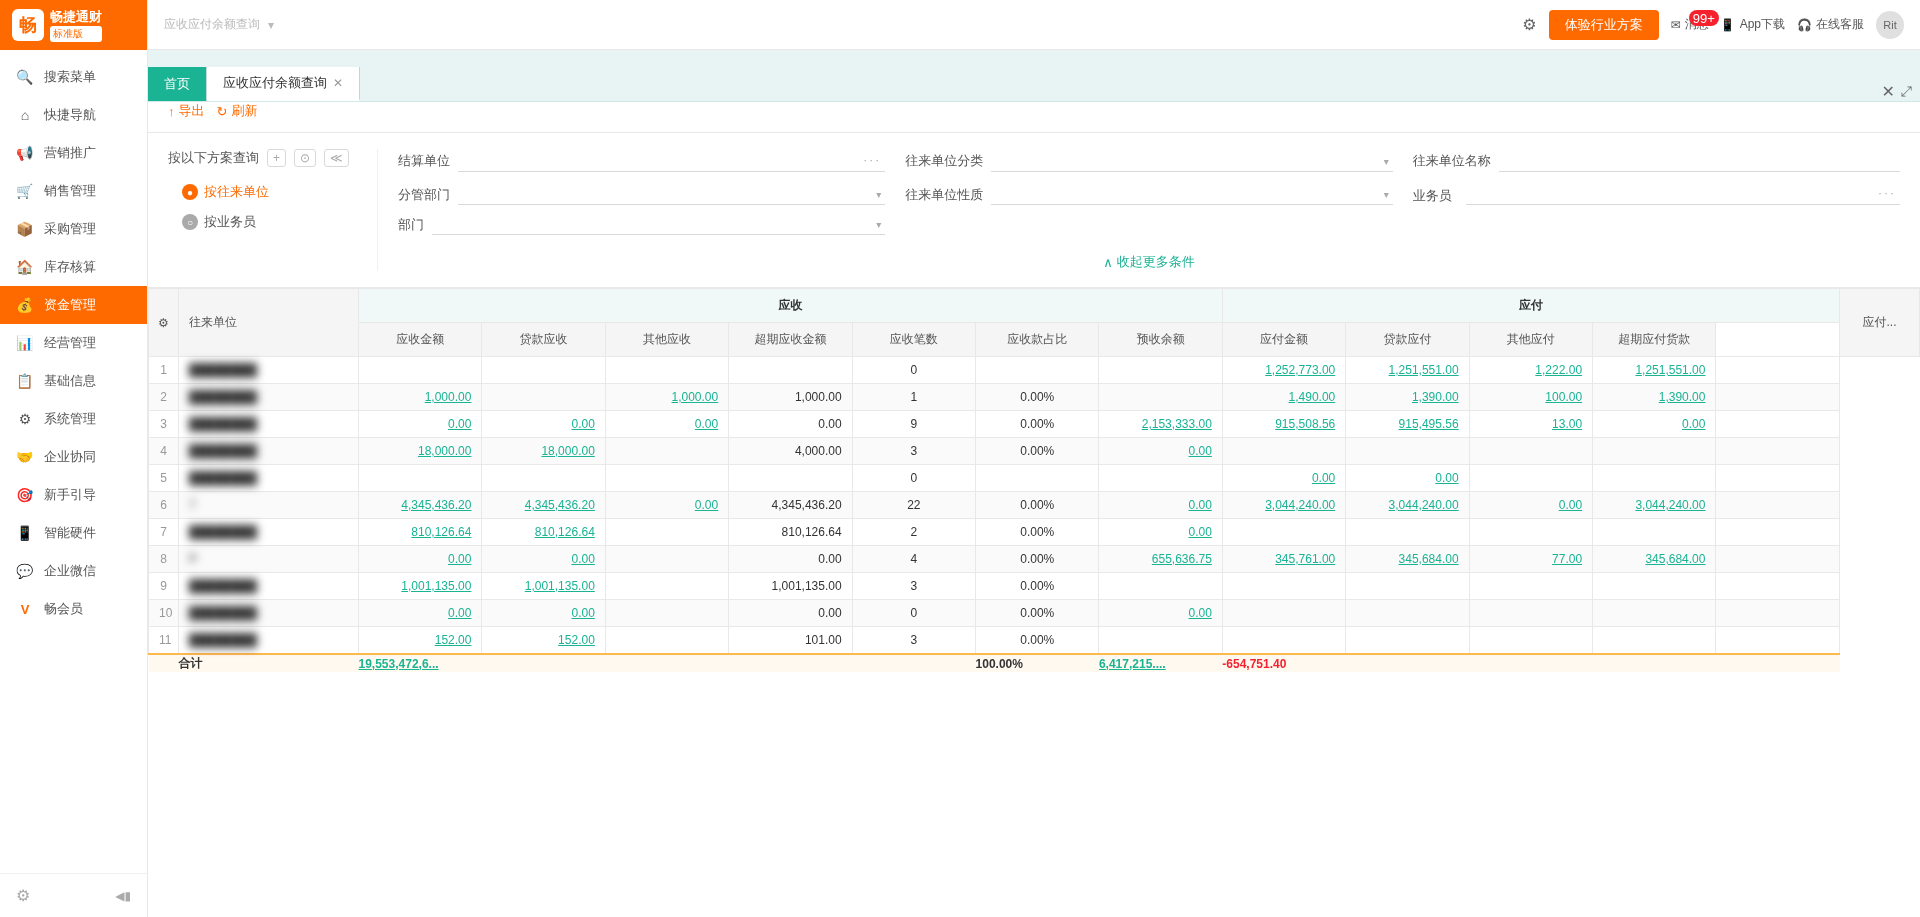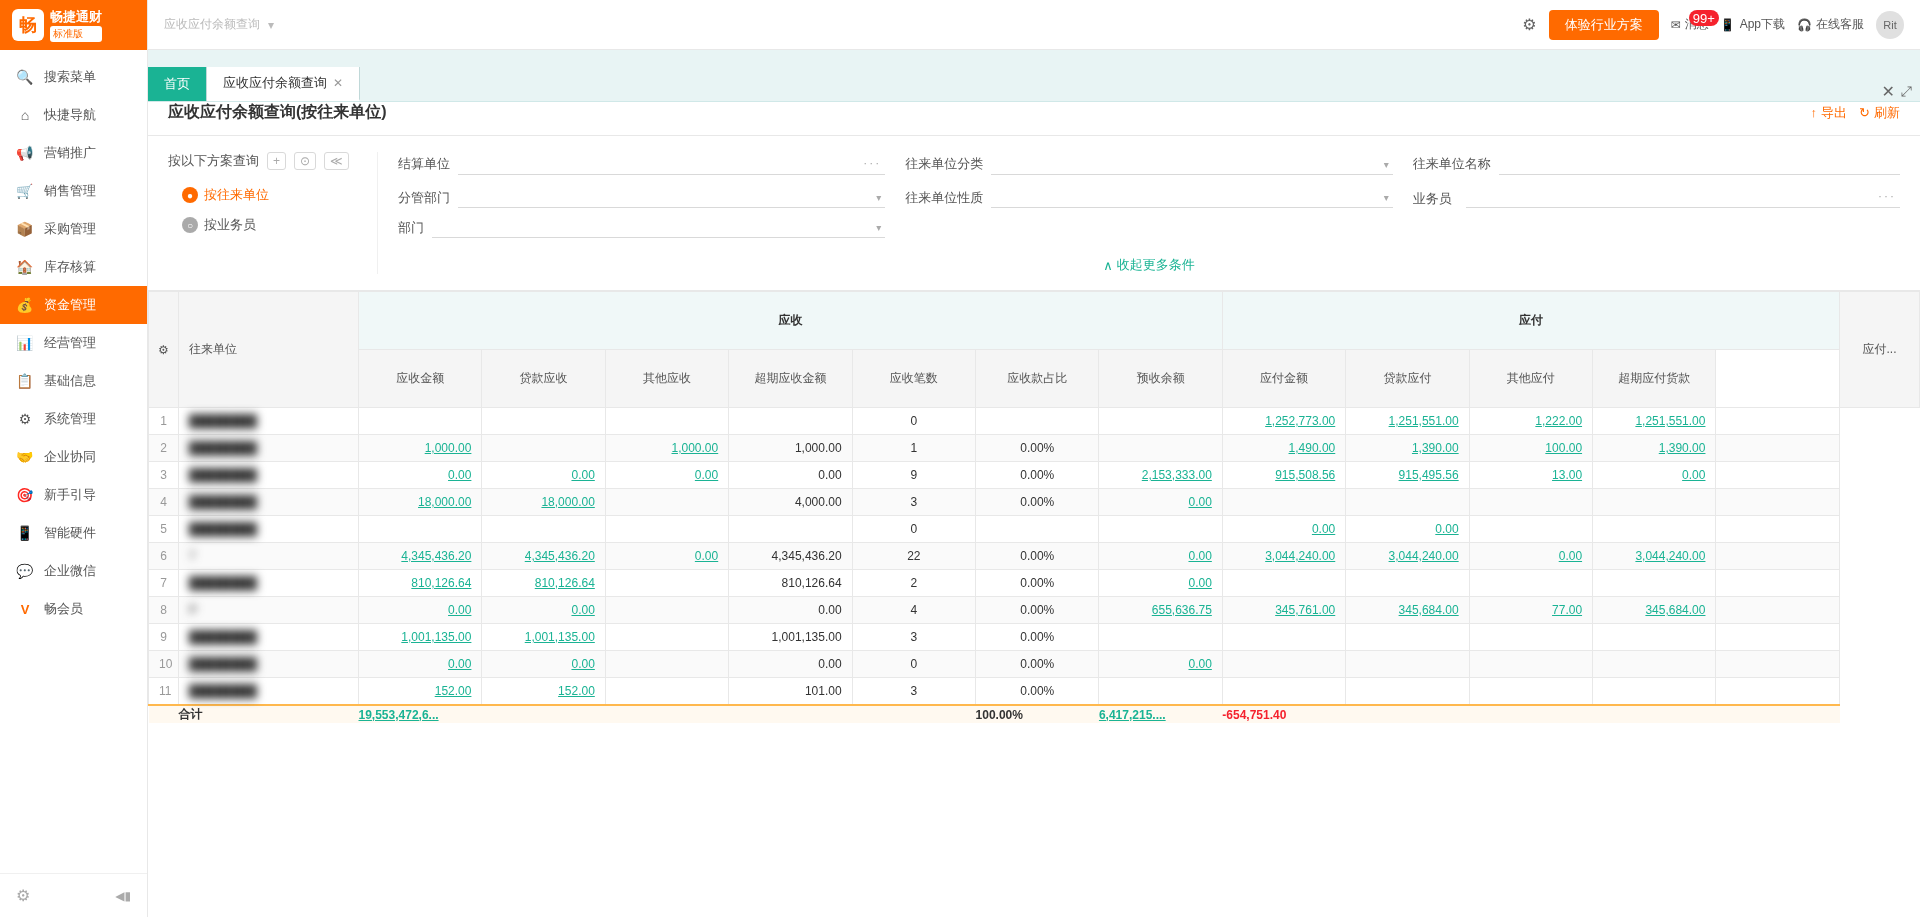--- a/index.html
+++ b/index.html
@@ -112,21 +112,21 @@
     
     .table-wrap {
       flex: 1; overflow: auto; background: #fff; margin: 0; position: relative;
     }
     table {
       width: 100%; border-collapse: collapse; font-size: 12px;
       table-layout: fixed;
     }
     thead tr { background: #f5f5f5; }
     thead th {
-      padding: 20px 10px; text-align: center; border: 1px solid #e8e8e8;
+      padding: 8px 10px; text-align: center; border: 1px solid #e8e8e8;
       color: #555; font-weight: normal; white-space: nowrap; font-size: 12px;
     }
     thead .group-header { background: #f0f8f8; color: #333; font-weight: bold; }
     tbody tr:nth-child(even) { background: #fafafa; }
     tbody td {
       padding: 6px 10px; border: 1px solid #e8e8e8;
       text-align: right; white-space: nowrap; font-size: 12px;
     }
     tbody td.center { text-align: center; }
     tbody td.left { text-align: left; }
@@ -259,21 +259,20 @@
   </div>
   <div style="margin-left:auto;display:flex;align-items:center;padding:0 8px;gap:6px;">
     <span style="cursor:pointer;color:#666;font-size:16px;">✕</span>
     <span style="cursor:pointer;color:#666;font-size:14px;">⤢</span>
   </div>
 </div>
 
 <div class="main">
 
   <div class="page-header">
-    <span class="page-title">应收应付余额查询(按往来单位)</span>
     <div class="page-header-actions">
       <button class="btn-export">
         <span>↑</span>
         <span>导出</span>
       </button>
       <button class="btn-refresh">
         <span>↻</span>
         <span>刷新</span>
       </button>
     </div>

